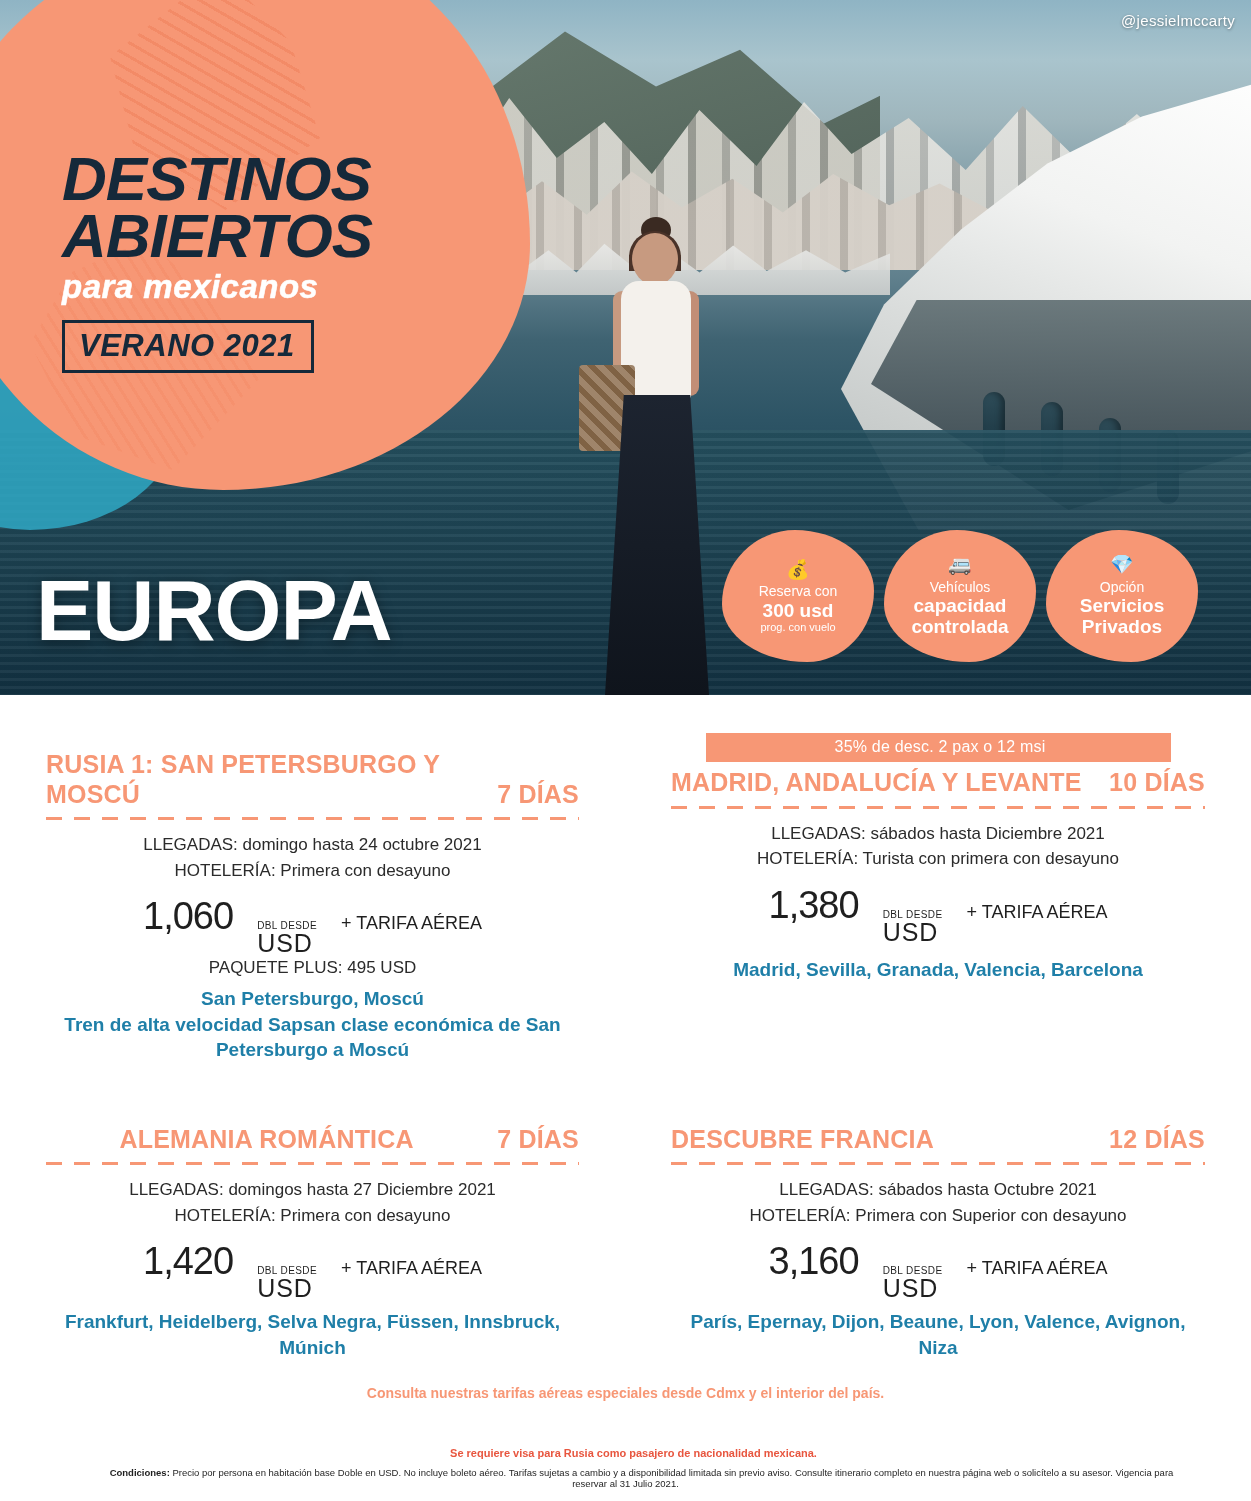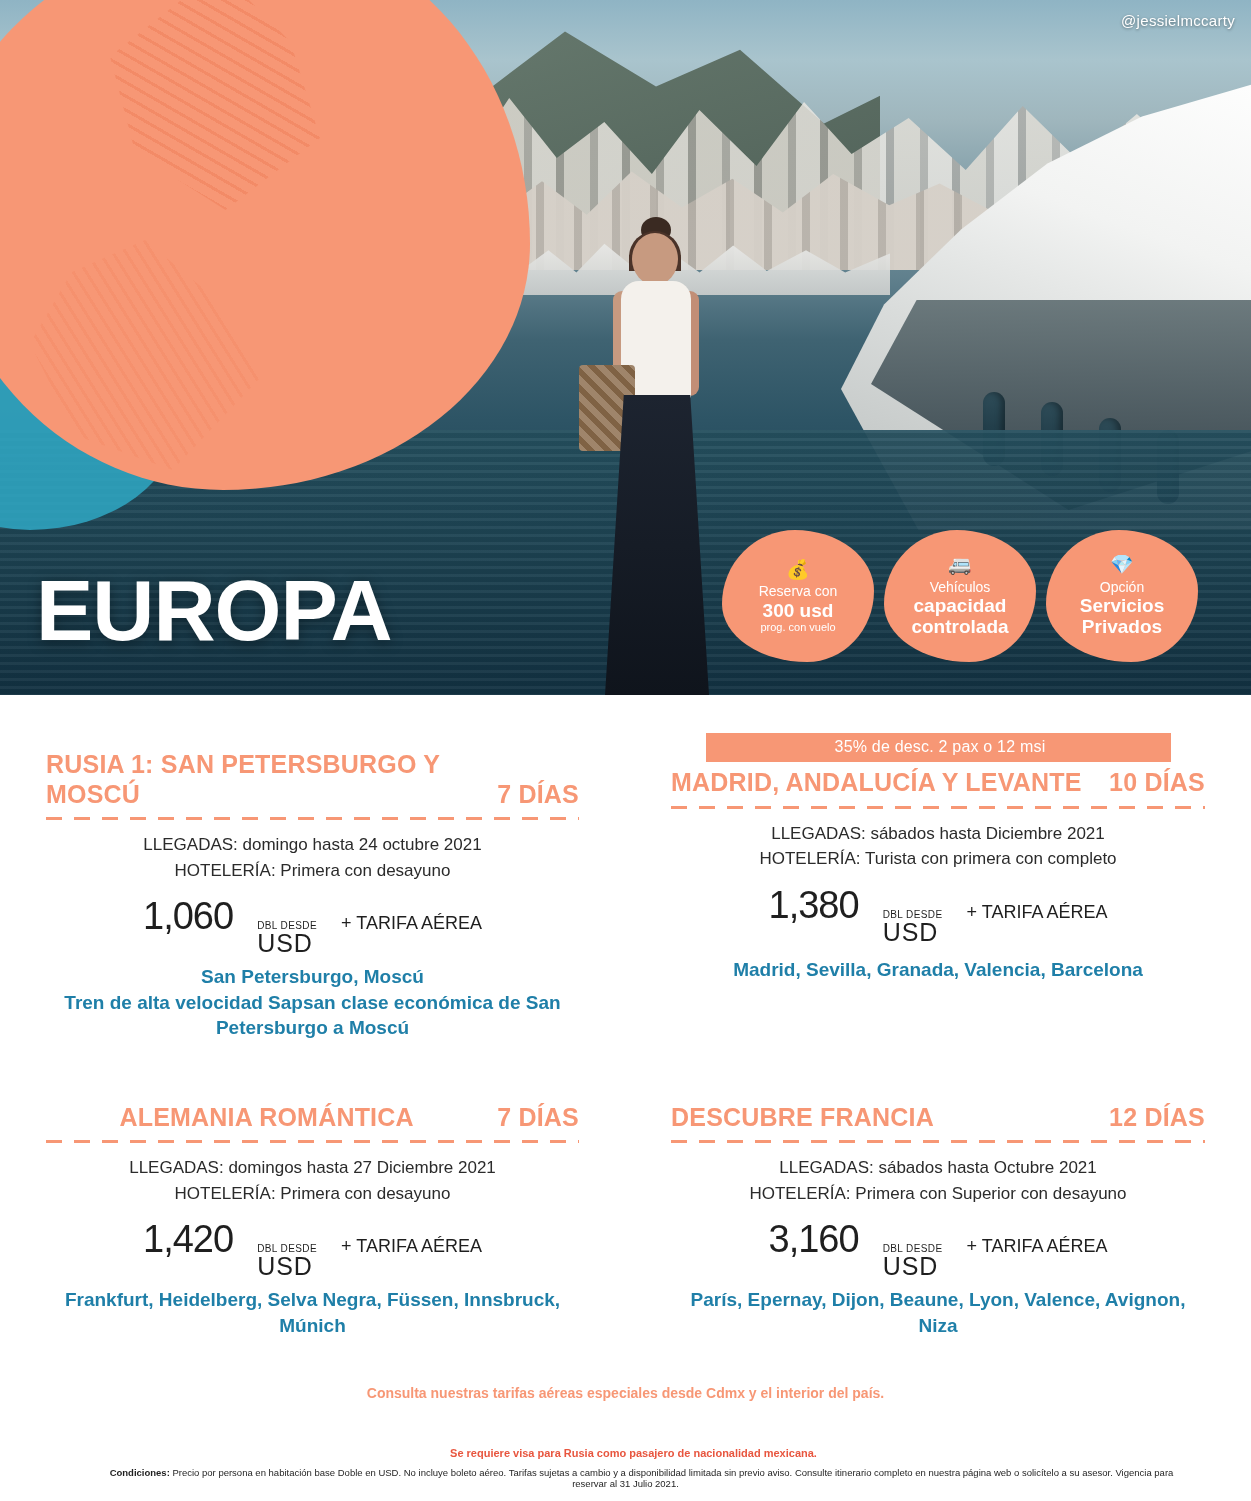--- a/index.html
+++ b/index.html
@@ -267,20 +267,26 @@
 
     <div class="blob2"></div>
     <div class="stripes"></div>
     <div class="blob">
       <div class="leaf2"></div>
     </div>
     <div class="leaf"></div>
 
     <div class="handle">@jessielmccarty</div>
 
+    <div class="title-block">
+      <div class="t-destinos">DESTINOS</div>
+      <div class="t-abiertos">ABIERTOS</div>
+      <div class="t-para">para mexicanos</div>
+      <div class="t-verano">VERANO 2021</div>
+    </div>
 
     <div class="t-europa">EUROPA</div>
 
     <div class="badges">
       <div class="badge">
         <div class="badge-dot"></div>
         <div class="bicon">💰</div>
         <div class="l1">Reserva con</div>
         <div class="l2">300 usd</div>
         <div class="l3">prog. con vuelo</div>
@@ -315,33 +321,34 @@
         <div class="meta">LLEGADAS: domingo hasta 24 octubre 2021</div>
         <div class="meta">HOTELERÍA: Primera con desayuno</div>
         <div class="price-row">
           <span class="price-num">1,060</span>
           <span class="usd-wrap">
             <span class="dbl">DBL DESDE</span>
             <span class="usd">USD</span>
           </span>
           <span class="tarifa">+ TARIFA AÉREA</span>
         </div>
+        <div class="plus">PAQUETE PLUS: 495 USD</div>
         <div class="cities" style="white-space:pre-line">San Petersburgo, Moscú
 Tren de alta velocidad Sapsan clase económica de San Petersburgo a Moscú</div>
       </div>
 
       <div class="pkg">
         <div class="ribbon">35% de desc. 2 pax o 12 msi</div>
         <div class="pkg-head">
           <div class="name">MADRID, ANDALUCÍA Y LEVANTE</div>
           <div class="days">10 DÍAS</div>
         </div>
         <div class="dashline"></div>
         <div class="meta">LLEGADAS: sábados hasta Diciembre 2021</div>
-        <div class="meta">HOTELERÍA: Turista con primera con completo</div>
+        <div class="meta">HOTELERÍA: Turista con primera con desayuno</div>
         <div class="price-row">
           <span class="price-num">1,380</span>
           <span class="usd-wrap">
             <span class="dbl">DBL DESDE</span>
             <span class="usd">USD</span>
           </span>
           <span class="tarifa">+ TARIFA AÉREA</span>
         </div>
         <div class="cities" style="white-space:pre-line;margin-top:12px">Madrid, Sevilla, Granada, Valencia, Barcelona</div>
       </div>

